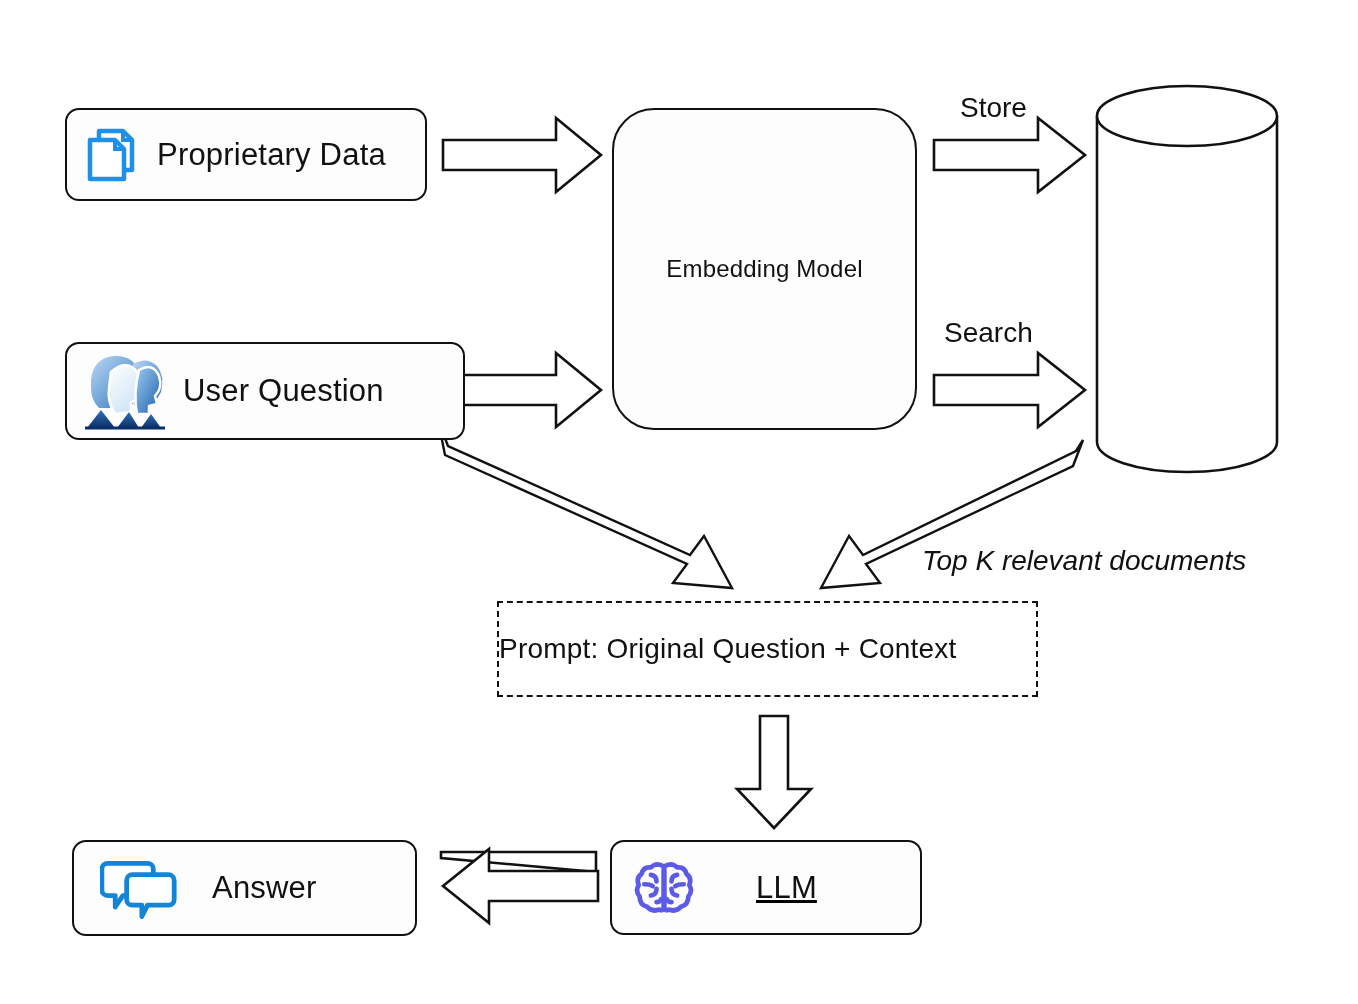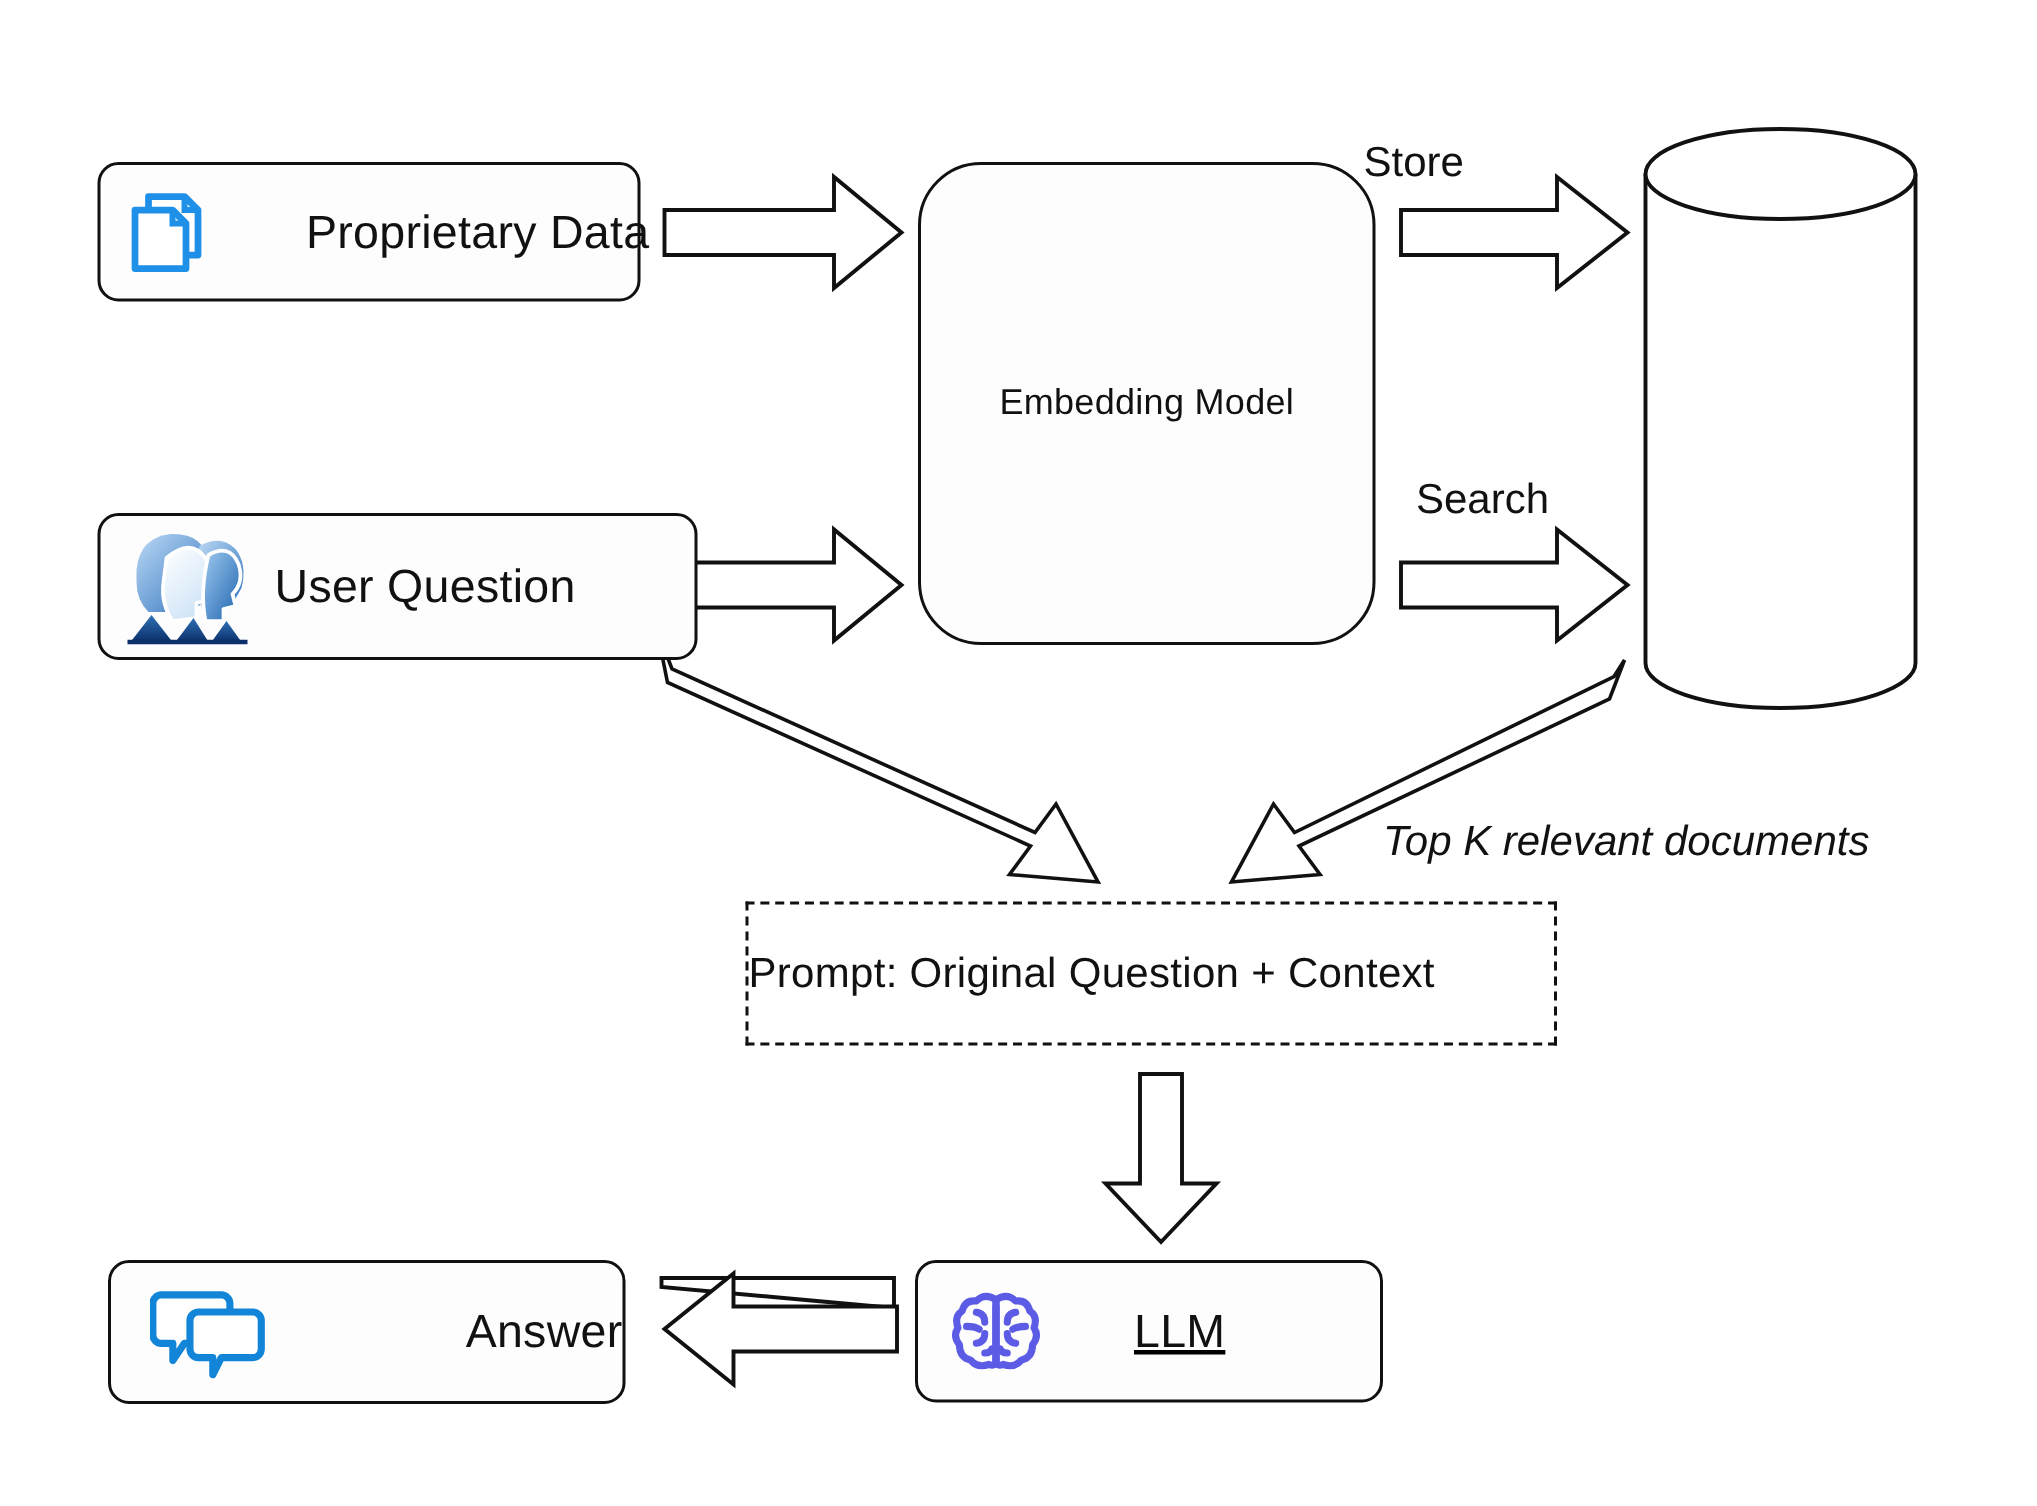--- a/index.html
+++ b/index.html
@@ -41,21 +41,20 @@
     flex: 0 0 auto;
   }
 
   
   #node-proprietary {
     left: 65px;
     top: 108px;
     width: 362px;
     height: 93px;
     padding-left: 18px;
-    gap: 47px;
   }
   #node-proprietary .node-label { margin-left: 20px; }
 
   
   #node-userquestion {
     left: 65px;
     top: 342px;
     width: 400px;
     height: 98px;
     padding-left: 14px;
@@ -116,21 +115,20 @@
   }
   #node-llm .node-label { margin-left: 62px; font-size: 31px; }
 
   
   #node-answer {
     left: 72px;
     top: 840px;
     width: 345px;
     height: 96px;
     padding-left: 26px;
-    justify-content: space-between;
   }
   #node-answer .node-label { margin-left: 34px; font-size: 31px; }
 
   
   #edges {
     position: absolute;
     left: 0;
     top: 0;
     width: 1358px;
     height: 1004px;
@@ -149,21 +147,21 @@
     stroke-linejoin: miter;
   }
 
   
   .edge-label {
     position: absolute;
     font-size: 28px;
     color: #111111;
     white-space: nowrap;
   }
-  #label-store  { left: 909px; top: 92px; }
+  #label-store  { left: 960px; top: 92px; }
   #label-search { left: 944px; top: 317px; }
   #label-topk   { left: 922px; top: 545px; font-size: 28px; font-style: italic; }
 </style>
 </head>
 <body>
 
 <div id="canvas">
 
   <svg id="edges" viewBox="0 0 1358 1004" width="1358" height="1004">
 

